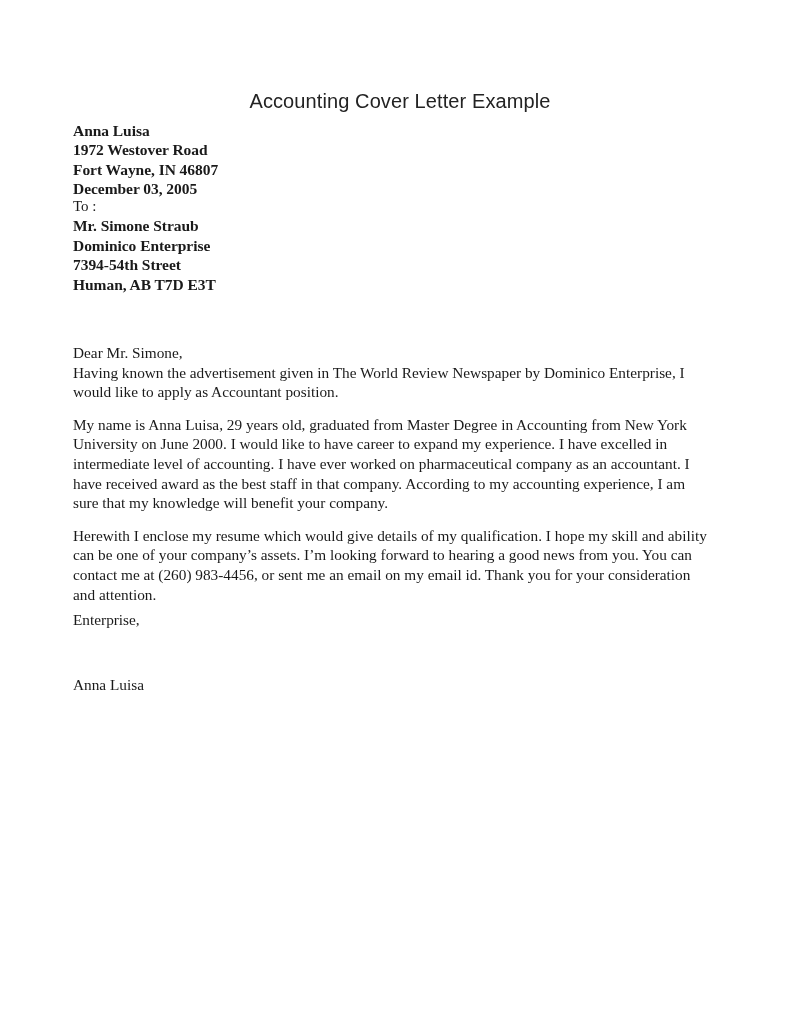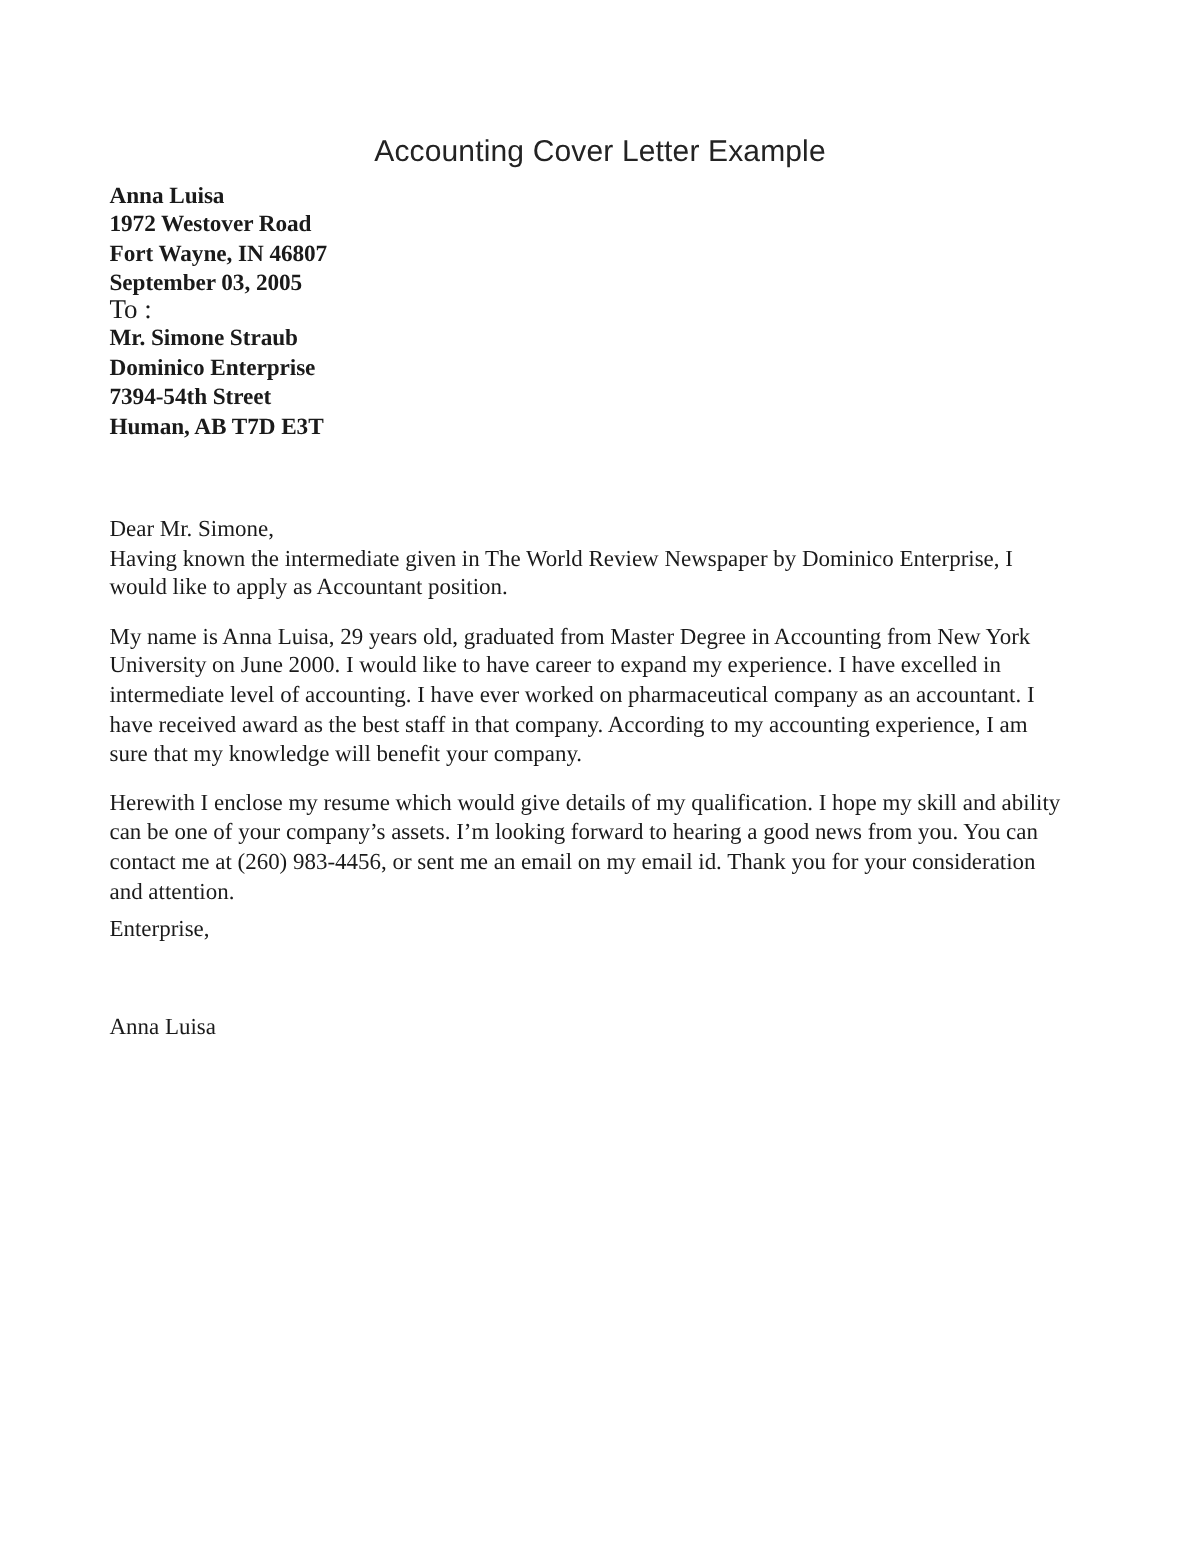--- a/index.html
+++ b/index.html
@@ -56,21 +56,21 @@
 
   
   .recipient-block {
     top: 197px;
     font-size: 15.5px;
     line-height: 19.4px;
     letter-spacing: -0.05px;
   }
   .recipient-block .to-label {
     font-weight: 400;
-    font-size: 18px;
+    font-size: 15px;
   }
   .recipient-block .line {
     font-weight: bold;
     white-space: pre;
   }
 
   
   .body-block {
     top: 343px;
     font-size: 15.3px;
@@ -98,35 +98,35 @@
 <body>
 
 <div class="page">
 
   <div class="doc-title">Accounting Cover Letter Example</div>
 
   <div class="col sender-block">
     <div class="line">Anna Luisa</div>
     <div class="line">1972 Westover Road</div>
     <div class="line">Fort Wayne, IN 46807</div>
-    <div class="line">September 03, 2005</div>
+    <div class="line">December 03, 2005</div>
   </div>
 
   <div class="col recipient-block">
     <div class="to-label">To :</div>
     <div class="line">Mr. Simone Straub</div>
     <div class="line">Dominico Enterprise</div>
     <div class="line">7394-54th Street</div>
     <div class="line">Human, AB T7D E3T</div>
   </div>
 
   <div class="col body-block">
     <p class="salutation-para">
       <span class="sal-line">Dear Mr. Simone,</span>
-      <span>Having known the intermediate given in The World Review Newspaper by Dominico Enterprise, I would like to apply as Accountant position.</span>
+      <span>Having known the advertisement given in The World Review Newspaper by Dominico Enterprise, I would like to apply as Accountant position.</span>
     </p>
     <p>My name is Anna Luisa, 29 years old, graduated from Master Degree in Accounting from New York University on June 2000. I would like to have career to expand my experience. I have excelled in intermediate level of accounting. I have ever worked on pharmaceutical company as an accountant. I have received award as the best staff in that company. According to my accounting experience, I am sure that my knowledge will benefit your company.</p>
     <p>Herewith I enclose my resume which would give details of my qualification. I hope my skill and ability can be one of your company’s assets. I’m looking forward to hearing a good news from you. You can contact me at (260) 983-4456, or sent me an email on my email id. Thank you for your consideration and attention.</p>
   </div>
 
   <div class="col closing-block">
     <span>Enterprise,</span>
     <span class="sign-name">Anna Luisa</span>
   </div>
 

